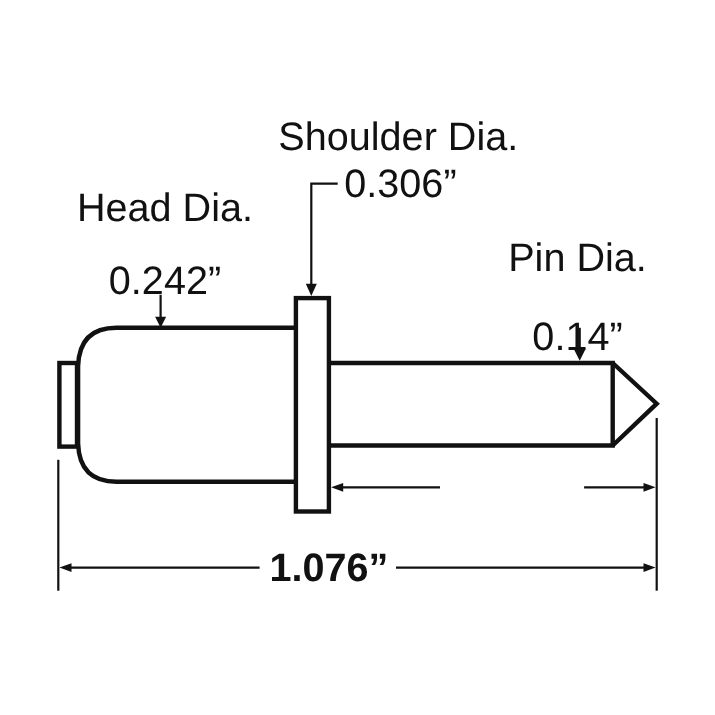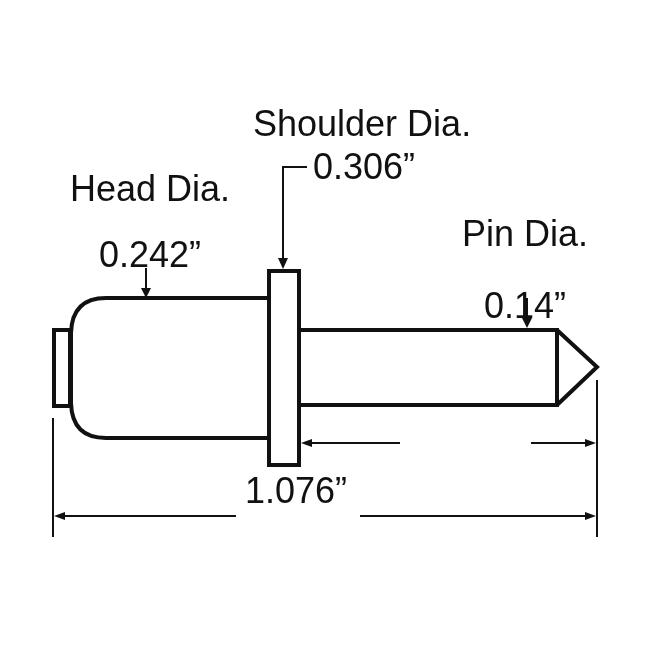--- a/index.html
+++ b/index.html
@@ -54,14 +54,14 @@
 
   <div class="lbl" style="left:253px;top:106px;">Shoulder Dia.</div>
   <div class="lbl" style="left:313px;top:149px;">0.306”</div>
 
   <div class="lbl c" style="left:50px;top:171px;width:200px;">Head Dia.</div>
   <div class="lbl c" style="left:50px;top:237px;width:200px;">0.242”</div>
 
   <div class="lbl c" style="left:425px;top:216px;width:200px;">Pin Dia.</div>
   <div class="lbl c" style="left:425px;top:259px;width:200px;margin-top:29px;">0.14”</div>
 
-  <div class="lbl" style="left:245px;top:473px;">1.076”</div>
+  <div class="lbl" style="left:245px;top:498px;font-weight:bold;">1.076”</div>
 </div>
 
 </body></html>

